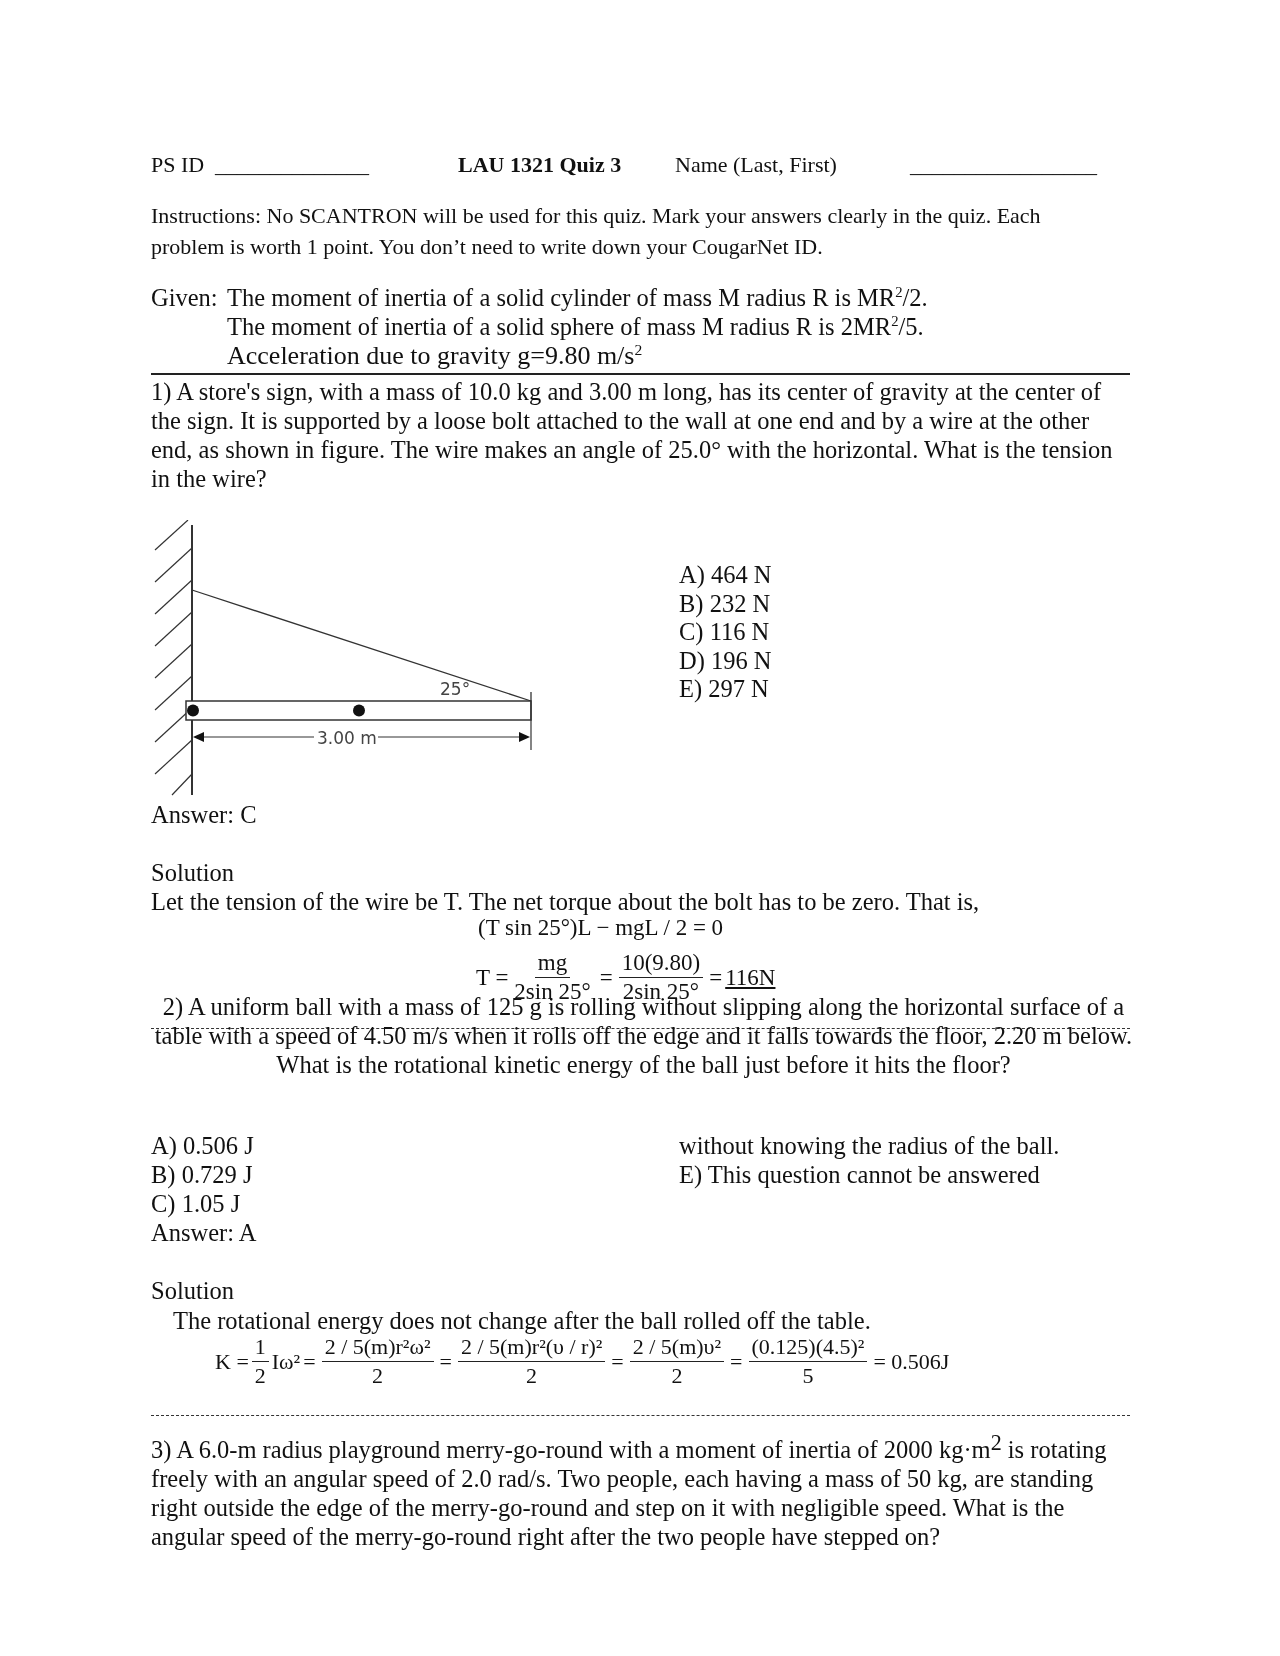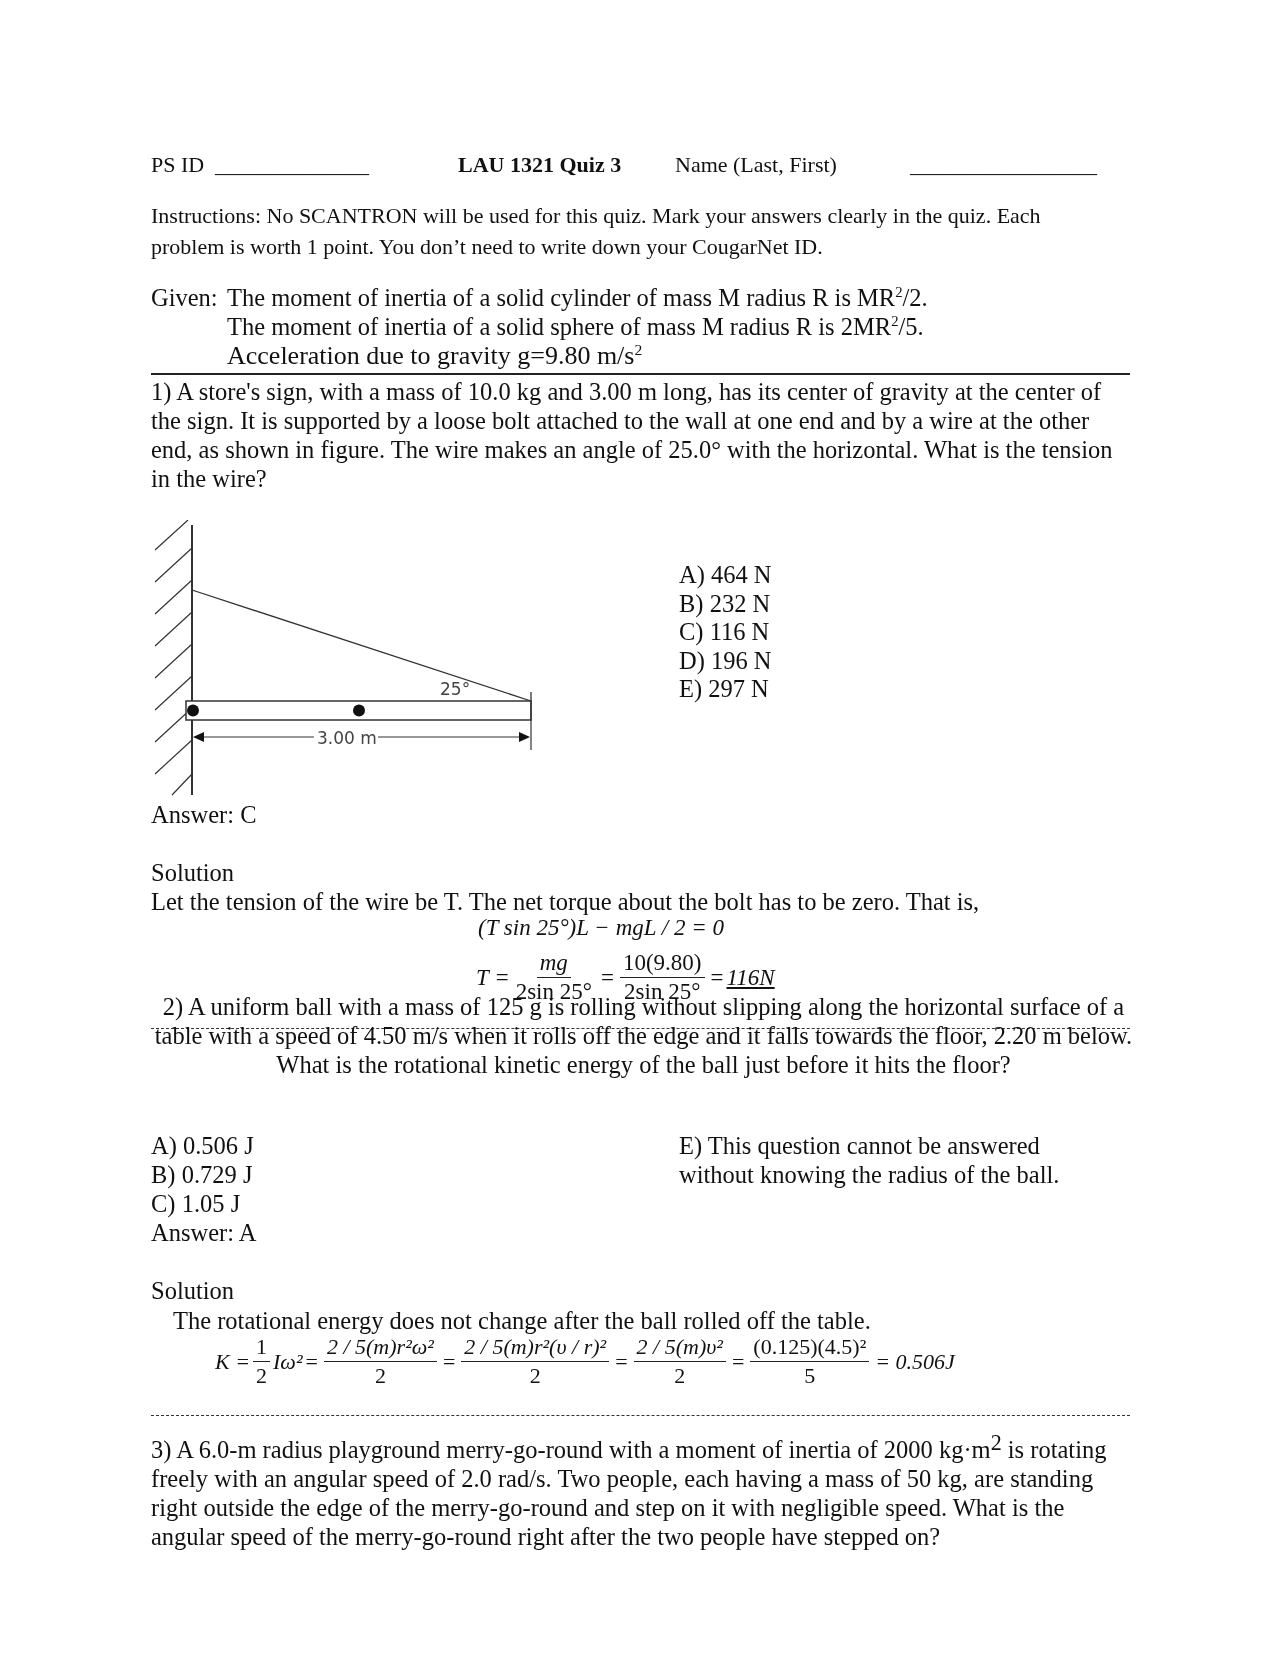--- a/index.html
+++ b/index.html
@@ -3,21 +3,21 @@
 <meta charset="utf-8">
 <style>
   html, body { margin: 0; padding: 0; background: #ffffff; }
   body { width: 1280px; height: 1656px; position: relative; overflow: hidden;
          font-family: "Liberation Serif", "DejaVu Serif", serif; color: #111; }
   .abs { position: absolute; white-space: nowrap; }
   .t22 { font-size: 22px; line-height: 29px; }
   .t24 { font-size: 24.5px; line-height: 29px; }
   .t21 { font-size: 26px; line-height: 26px; }
   .bold { font-weight: bold; }
-  .it { font-style: italic; }
+  .it { }
   sup { font-size: 0.6em; vertical-align: 0.6em; line-height: 0; }
   .solid-rule { position: absolute; left: 151px; width: 979px; height: 0; border-top: 2px solid #222; }
   .dash-rule { position: absolute; left: 151px; width: 979px; height: 0; border-top: 1.5px dashed #333; }
   .para { position: absolute; left: 151px; width: 985px; font-size: 24.5px; line-height: 29px; white-space: normal; }
   .frac { display: inline-flex; flex-direction: column; align-items: center; vertical-align: middle; margin: 0 3px; }
   .frac .num { padding: 0 3px 1px 3px; border-bottom: 1.5px solid #222; line-height: 26px; }
   .frac .den { padding: 1px 3px 0 3px; line-height: 26px; }
   .eq { font-size: 23px; display: flex; align-items: center; }
   .eq .op { margin: 0 3px; }
   .uline { text-decoration: underline; }
@@ -103,22 +103,22 @@
 <div class="dash-rule" style="top:1028px;"></div>
 
 <div class="para" style="top:992px;text-align:center;">2) A uniform ball with a mass of 125 g is rolling without slipping along the horizontal surface of a table with a speed of 4.50 m/s when it rolls off the edge and it falls towards the floor, 2.20 m below. What is the rotational kinetic energy of the ball just before it hits the floor?</div>
 <div class="abs t24" style="left:151px; top:1131px; line-height:29px;">
   <div>A) 0.506 J</div>
   <div>B) 0.729 J</div>
   <div>C) 1.05 J</div>
   <div>Answer:  A</div>
 </div>
 <div class="abs t24" style="left:679px; top:1131px; line-height:29px;">
+  <div>without knowing the radius of the ball.</div>
   <div>E) This question cannot be answered</div>
-  <div>without knowing the radius of the ball.</div>
 </div>
 
 <div class="abs t24" style="left:151px; top:1276px;">Solution</div>
 <div class="abs t24" style="left:151px; top:1306px;margin-left:22px;">The rotational energy does not change after the ball rolled off the table.</div>
 
 <div class="abs eq" style="left:215px; top:1334px; font-size:22px;">
   <span class="it">K =</span>
   <span class="frac">
       <span class="num">1</span>
       <span class="den">2</span>

